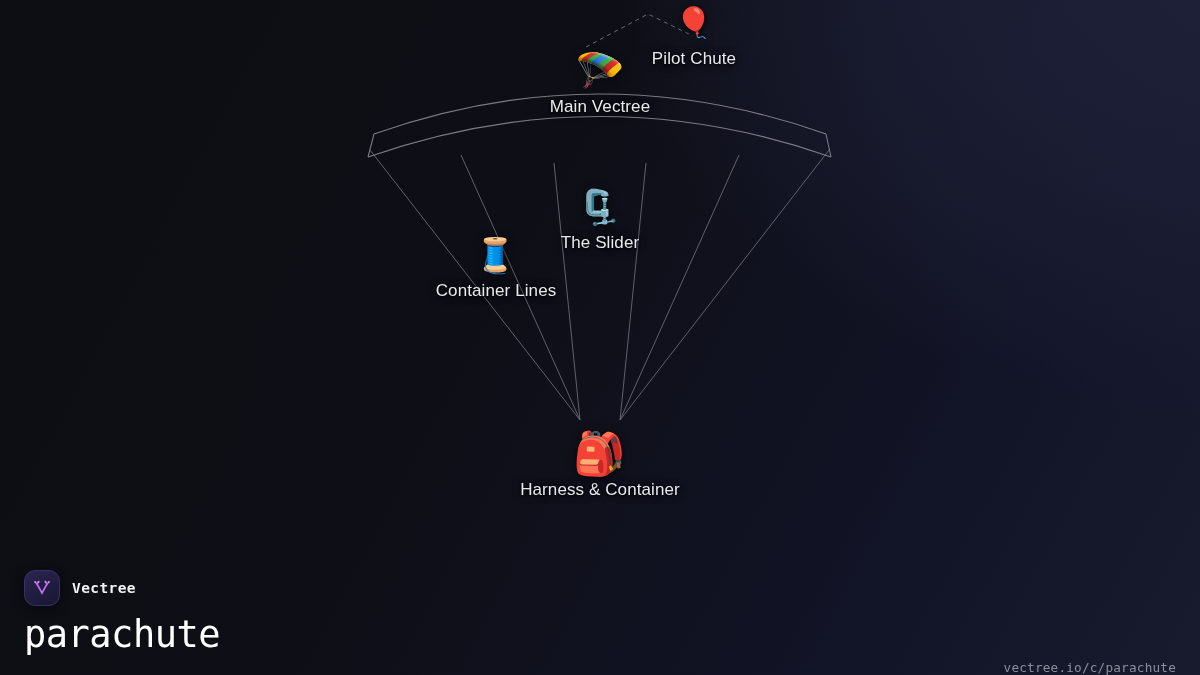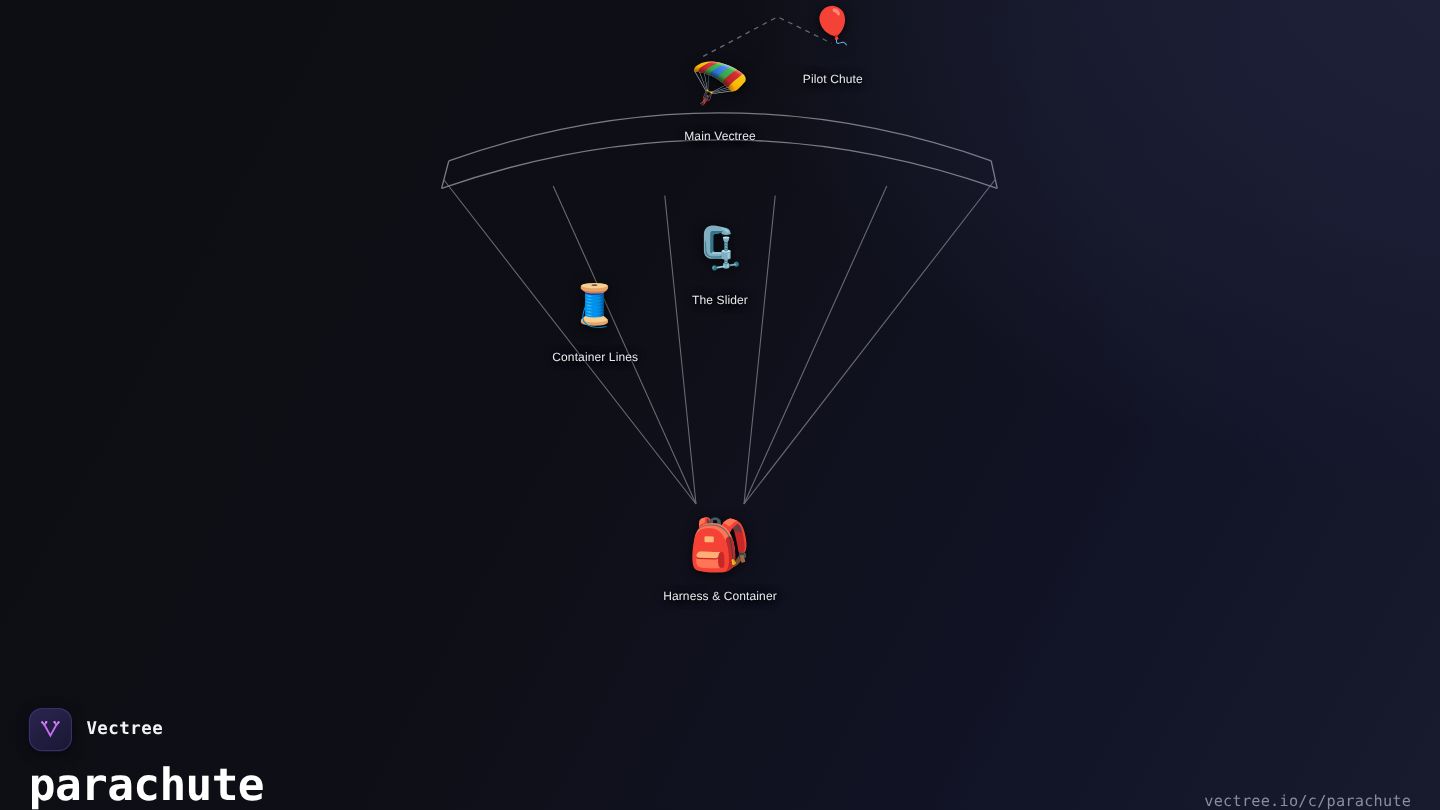--- a/index.html
+++ b/index.html
@@ -35,42 +35,43 @@
     white-space: nowrap;
   }
   .node-emoji {
     font-size: 34px;
     line-height: 42px;
     font-family: "DejaVu Sans", "Liberation Sans", sans-serif;
     text-align: center;
     filter: drop-shadow(0 2px 5px rgba(0,0,0,0.7));
   }
   .node-label {
-    margin-top: 17px;
-    font-size: 10px;
+    margin-top: 5px;
+    font-size: 17px;
     color: #e8e9ee;
     letter-spacing: 0.1px;
     text-shadow: 0 1px 3px rgba(0,0,0,0.95), 0 0 8px rgba(0,0,0,0.7);
   }
   #footer {
     position: absolute;
     left: 0;
     right: 0;
     bottom: 0;
     height: 112px;
     padding: 0 24px;
     box-sizing: border-box;
     display: flex;
     align-items: flex-end;
     justify-content: space-between;
   }
   #brand-block {
     display: flex;
     flex-direction: column;
     gap: 9px;
+    padding-bottom: 20px;
   }
   #brand-row {
     display: flex;
     align-items: center;
     gap: 12px;
   }
   #logo-mark {
     width: 34px;
     height: 34px;
     border-radius: 11px;
@@ -83,21 +84,21 @@
   }
   #brand-name {
     font-family: "DejaVu Sans Mono", "Liberation Mono", monospace;
     font-weight: bold;
     font-size: 14.5px;
     color: #f2f3f7;
     letter-spacing: 0.4px;
   }
   #page-title {
     font-family: "DejaVu Sans Mono", "Liberation Mono", monospace;
-    font-weight: bold;
+    font-weight: normal;
     font-size: 37px;
     line-height: 40px;
     color: #ffffff;
     letter-spacing: -0.5px;
   }
   #site-url {
     font-family: "DejaVu Sans Mono", "Liberation Mono", monospace;
     font-size: 12.7px;
     color: #8a8d9b;
     letter-spacing: 0.2px;

